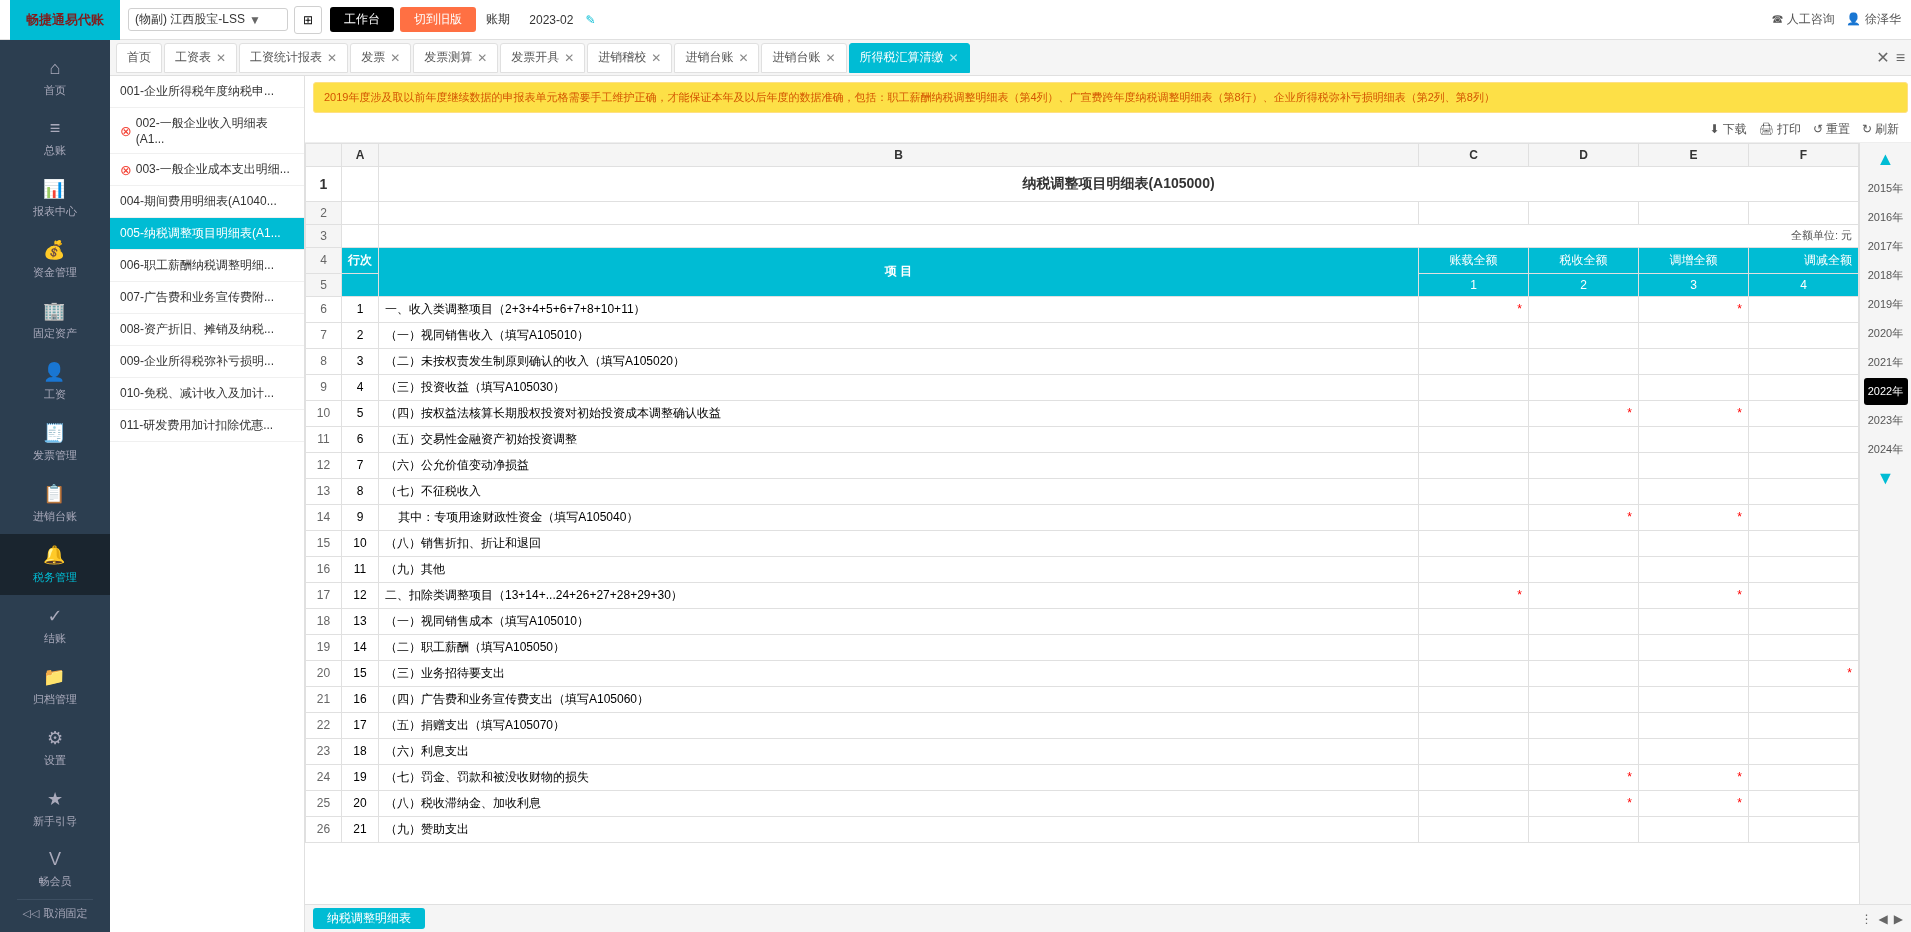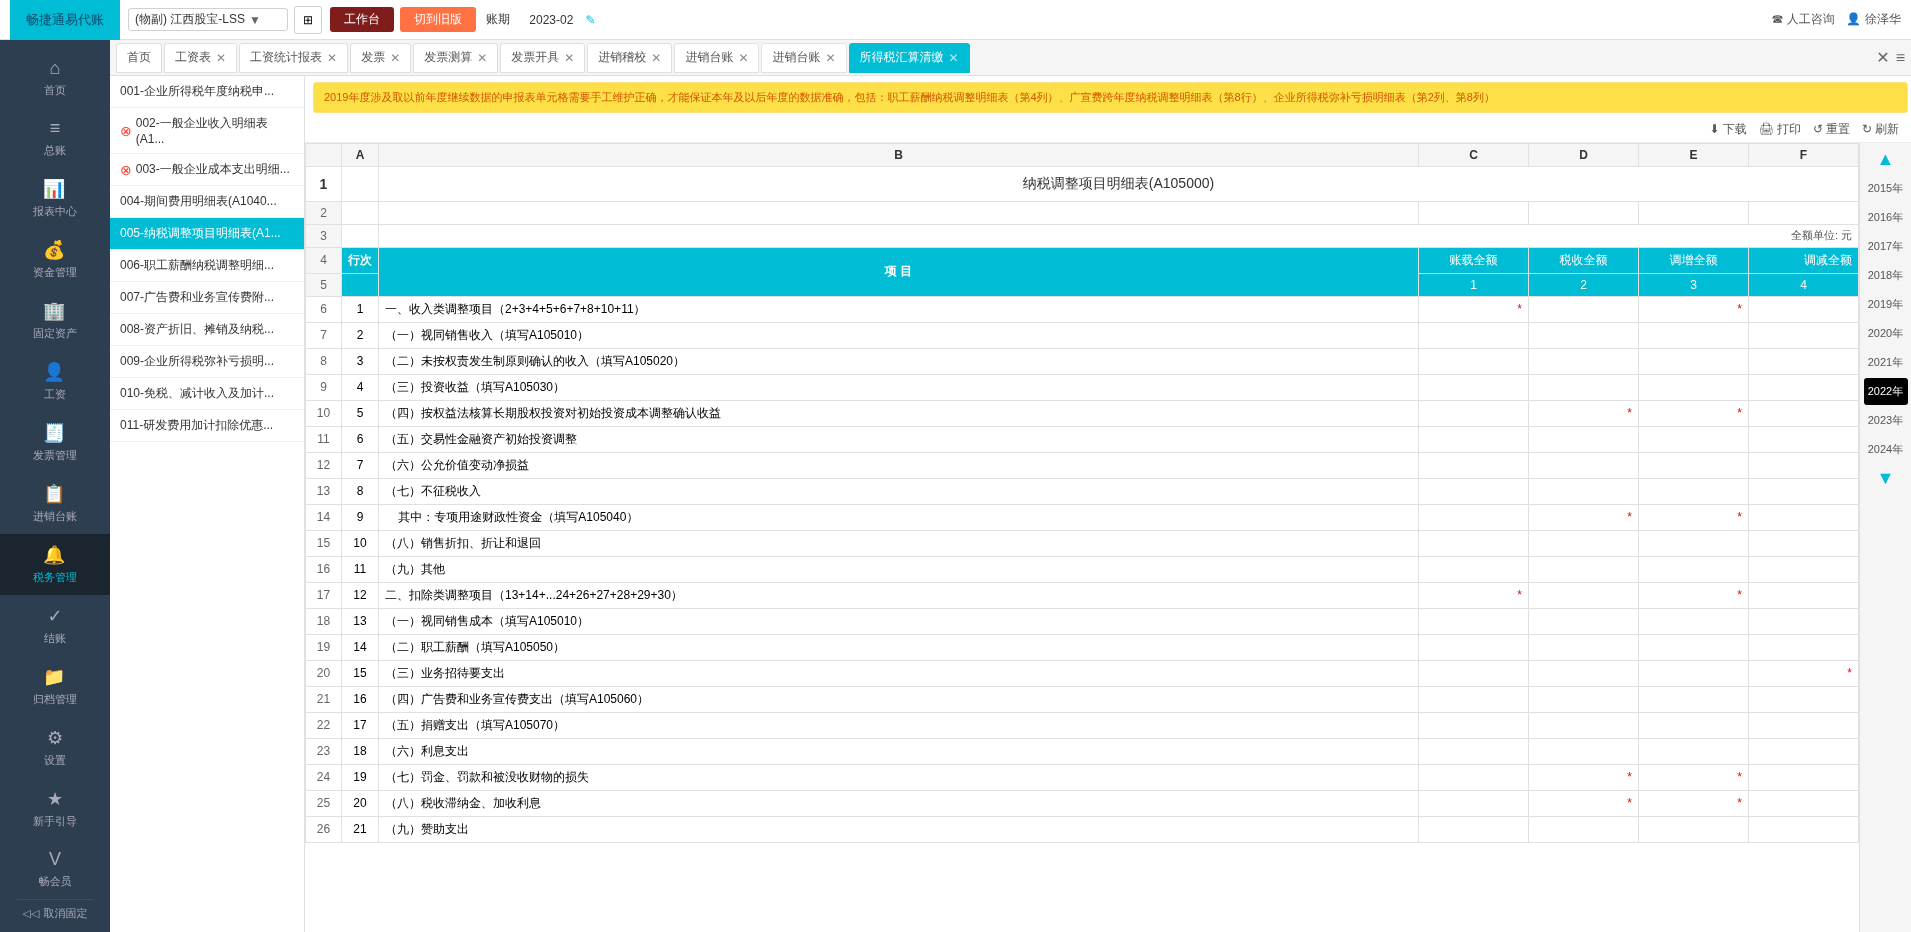--- a/index.html
+++ b/index.html
@@ -5,30 +5,30 @@
     * { box-sizing: border-box; margin: 0; padding: 0; font-family: 'Microsoft YaHei', Arial, sans-serif; }
     body { display: flex; flex-direction: column; height: 932px; width: 1911px; overflow: hidden; background: #f0f2f5; font-size: 12px; }
 
     
     .top-bar {
       display: flex; align-items: center; height: 40px; background: #fff;
       border-bottom: 1px solid #e0e0e0; padding: 0 10px; flex-shrink: 0;
     }
     .logo-area {
       width: 110px; background: #00bcd4; height: 40px; display: flex; align-items: center;
-      justify-content: center; color: #0c4a6e; font-size: 13px; font-weight: normal; flex-shrink: 0;
+      justify-content: center; color: #7f1d1d; font-size: 13px; font-weight: bold; flex-shrink: 0;
     }
     .company-select {
       display: flex; align-items: center; margin-left: 8px; border: 1px solid #d0d0d0;
       border-radius: 3px; padding: 2px 6px; cursor: pointer; background: #fff; min-width: 160px;
     }
     .company-select span { color: #333; font-size: 12px; }
     .company-select .arrow { margin-left: 4px; color: #666; }
     .icon-btn { width: 28px; height: 28px; border: 1px solid #d0d0d0; border-radius: 3px; display: flex; align-items: center; justify-content: center; cursor: pointer; margin-left: 6px; background: #fff; }
-    .workbench-btn { background: #7f1d1d; color: #fff; border: none; border-radius: 3px; padding: 4px 14px; cursor: pointer; margin-left: 8px; font-size: 12px; }
+    .workbench-btn { background: #000000; color: #fff; border: none; border-radius: 3px; padding: 4px 14px; cursor: pointer; margin-left: 8px; font-size: 12px; }
     .old-version-btn { background: #ff7043; color: #fff; border: none; border-radius: 3px; padding: 4px 14px; cursor: pointer; margin-left: 6px; font-size: 12px; }
     .period-info { display: flex; align-items: center; margin-left: 10px; color: #333; font-size: 12px; gap: 8px; }
     .period-info .edit-icon { margin-left: 4px; color: #00bcd4; cursor: pointer; }
     .top-right { margin-left: auto; display: flex; align-items: center; gap: 12px; color: #555; font-size: 12px; }
     .top-right span { cursor: pointer; }
 
     
     .main-layout { display: flex; flex: 1; overflow: hidden; }
 
     
@@ -370,21 +370,21 @@
                   <th class="col-header" style="background:#f5f5f5;color:#333;width:110px;">D</th>
                   <th class="col-header" style="background:#f5f5f5;color:#333;width:110px;">E</th>
                   <th class="col-header" style="background:#f5f5f5;color:#333;width:110px;">F</th>
                 </tr>
               </thead>
               <tbody>
 
                 <tr class="title-row">
                   <td class="row-num">1</td>
                   <td></td>
-                  <td colspan="5" style="text-align:center;font-size:14px;font-weight:normal;padding:8px;">纳税调整项目明细表(A105000)</td>
+                  <td colspan="5" style="text-align:center;font-size:14px;font-weight:bold;padding:8px;">纳税调整项目明细表(A105000)</td>
                 </tr>
 
                 <tr>
                   <td class="row-num">2</td>
                   <td></td>
                   <td></td>
                   <td></td>
                   <td></td>
                   <td></td>
                   <td></td>
@@ -617,16 +617,24 @@
             <div class="year-item">2019年</div>
             <div class="year-item">2020年</div>
             <div class="year-item">2021年</div>
             <div class="year-item active">2022年</div>
             <div class="year-item">2023年</div>
             <div class="year-item">2024年</div>
             <div class="year-nav">▼</div>
           </div>
         </div>
 
+        <div class="bottom-tab-bar">
+          <div class="bottom-tab">纳税调整明细表</div>
+          <div class="bottom-right">
+            <span>⋮</span>
+            <span>◀</span>
+            <span>▶</span>
+          </div>
+        </div>
       </div>
     </div>
   </div>
 </div>
 
 </body></html>

